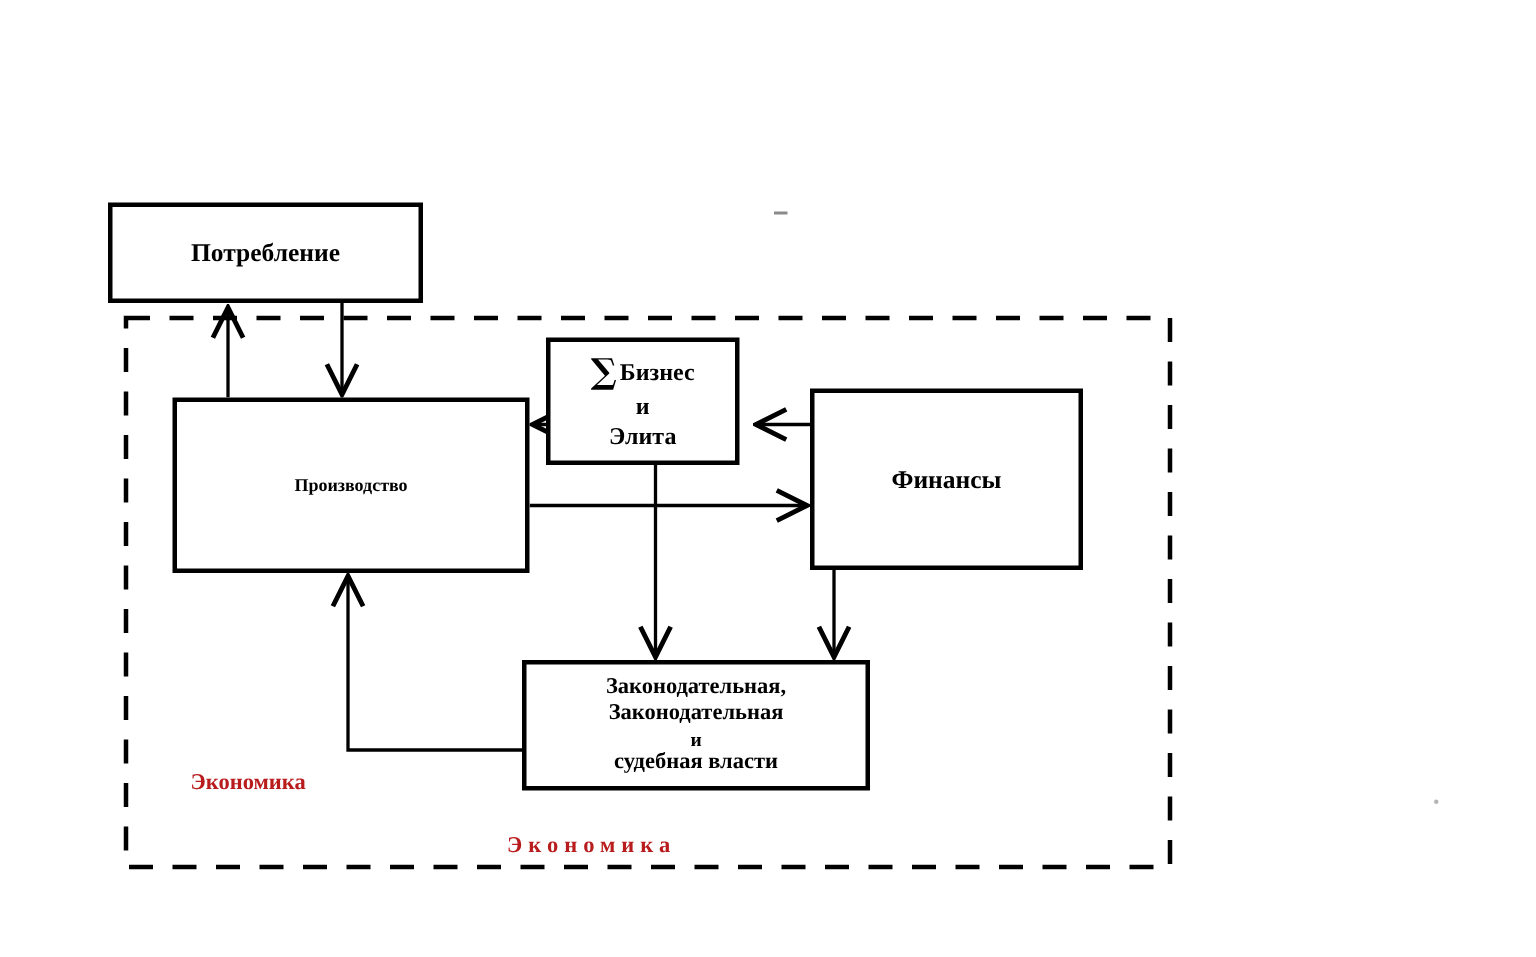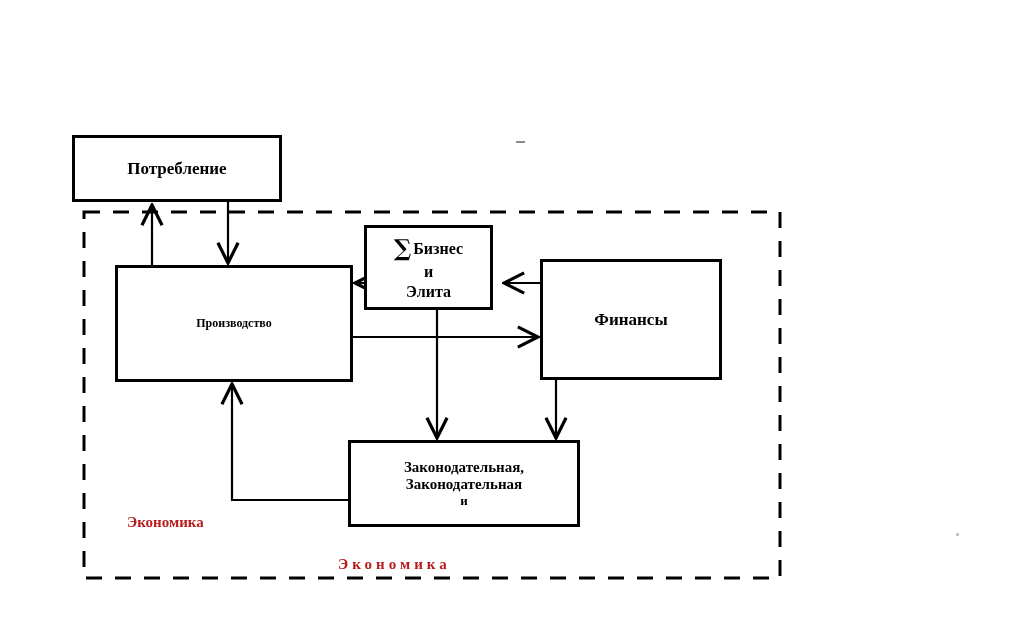--- a/index.html
+++ b/index.html
@@ -184,20 +184,21 @@
     <span class="label">
       <span class="ln">Финансы</span>
     </span>
   </div>
 
   <div class="node" id="node-government">
     <span class="label">
       <span class="ln">Законодательная,</span>
       <span class="ln">Законодательная</span>
       <span class="ln ln-and">и</span>
+      <span class="ln">судебная власти</span>
     </span>
   </div>
 
   <div class="free-label" id="label-economy-inner">Экономика</div>
 
   <div class="free-label" id="label-economy-border">Экономика</div>
 
   <div id="stray-mark"></div>
   <div id="stray-dot"></div>
 

